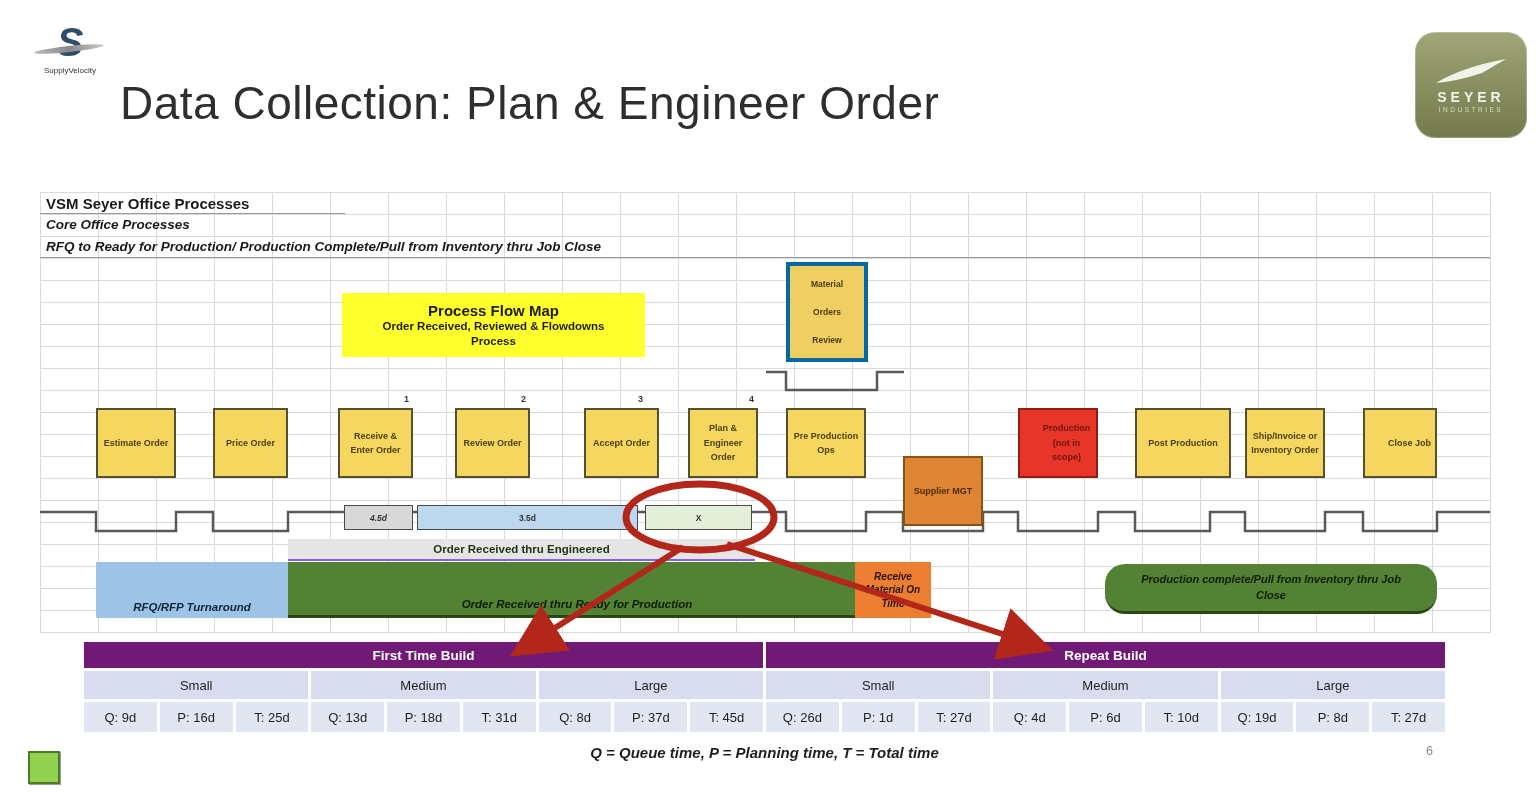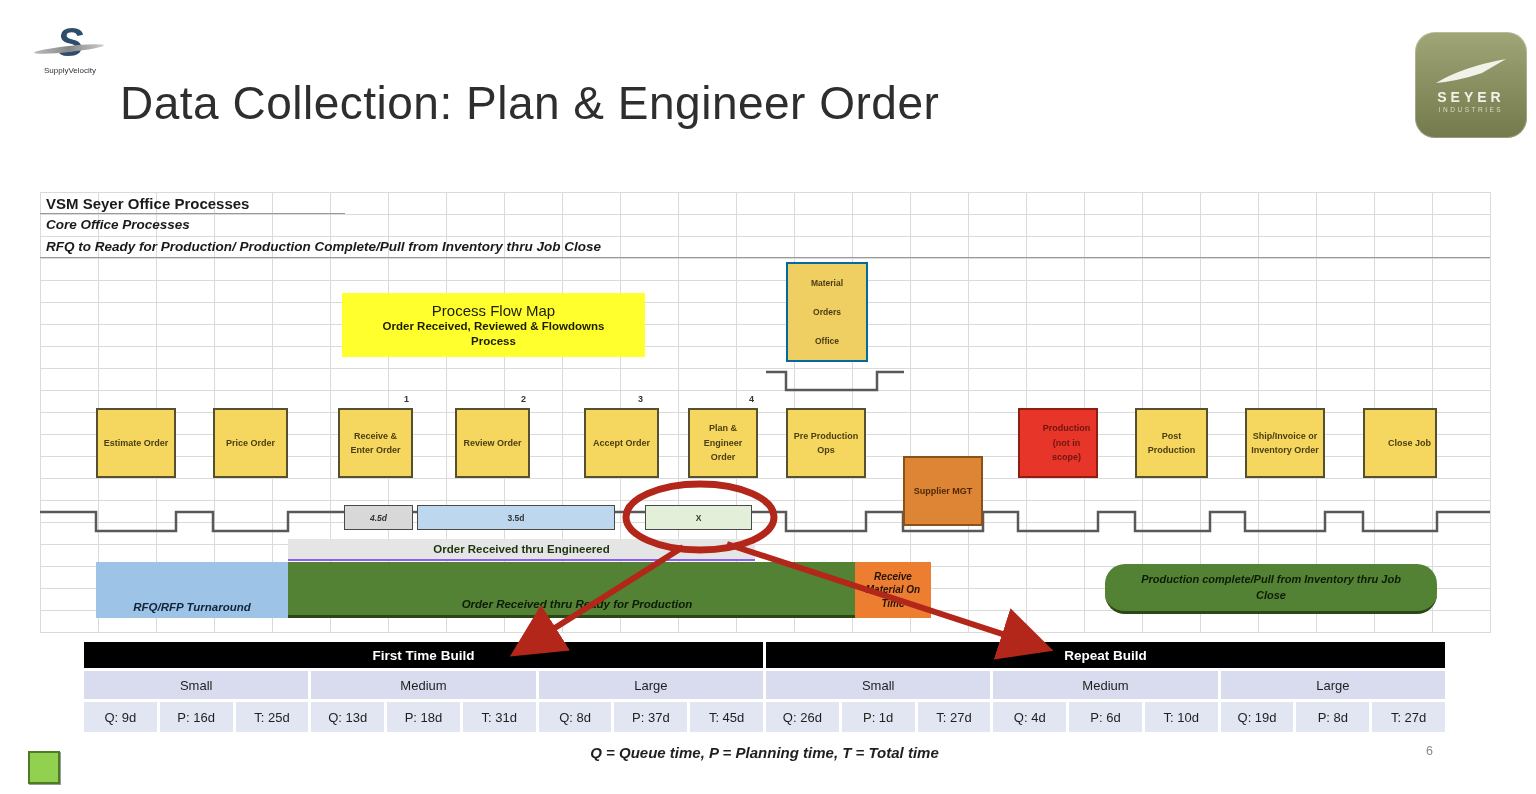--- a/index.html
+++ b/index.html
@@ -38,25 +38,25 @@
   .sheet-h1{position:absolute;left:46px;top:195px;font-size:15px;font-weight:bold;color:#1a1a1a;}
   .sheet-h2{position:absolute;left:46px;top:217px;font-size:13.5px;font-weight:bold;font-style:italic;color:#1a1a1a;}
   .sheet-h3{position:absolute;left:46px;top:239px;font-size:13.5px;font-weight:bold;font-style:italic;color:#1a1a1a;}
   .rule{position:absolute;height:1px;background:#9a9a9a;}
   
   .callout{
     position:absolute;left:342px;top:293px;width:303px;height:64px;background:#ffff2e;
     display:flex;flex-direction:column;align-items:center;justify-content:center;color:#1d1d00;
     text-align:center;
   }
-  .callout .t{font-size:15px;font-weight:normal;}
+  .callout .t{font-size:15px;font-weight:bold;}
   .callout .s{font-size:11.5px;font-weight:bold;line-height:1.3;}
   .material-box{
     position:absolute;left:786px;top:262px;width:82px;height:100px;background:#f0cf62;
-    border:2px solid #0369a1;display:flex;flex-direction:column;justify-content:space-around;
+    border:4px solid #0369a1;display:flex;flex-direction:column;justify-content:space-around;
     align-items:center;font-size:8.5px;font-weight:bold;color:#4a3c10;padding:4px 0;box-sizing:border-box;
   }
   .pbox{
     position:absolute;top:408px;height:70px;background:#f5d75f;border:2px solid #55502f;
     display:flex;align-items:center;justify-content:center;text-align:center;
     font-size:9px;font-weight:bold;color:#4a3e12;line-height:1.6;padding:1px 3px;box-sizing:border-box;
   }
   .pbox.orange{background:#dd8435;border-color:#8a5214;color:#4d2a07;margin-top:48px;}
   .pbox.red{background:#e8352a;border-color:#8e1d12;color:#6e150c;}
   .stepnum{position:absolute;top:394px;font-size:9px;font-weight:bold;color:#333;}
@@ -79,21 +79,21 @@
   .box-orange{left:855px;top:562px;width:76px;height:56px;background:#ed7d31;
     align-items:center;text-align:center;font-size:10px;font-weight:bold;font-style:italic;color:#26130a;line-height:1.35;}
   .bar-dgreen2{left:1105px;top:564px;width:332px;height:50px;background:#548235;border-bottom:3px solid #2c4716;
     align-items:center;text-align:center;font-size:11px;font-weight:bold;font-style:italic;color:#0c1c05;line-height:1.4;padding:0 30px;border-radius:20px;}
   
   .sumtable{
     position:absolute;left:84px;top:642px;width:1361px;
     display:grid;grid-template-columns:repeat(18,1fr);grid-gap:3px;
   }
   .sumtable .bh{
-    grid-column:span 9;background:#000000;color:#fff;font-weight:bold;font-size:13.5px;
+    grid-column:span 9;background:#701a75;color:#fff;font-weight:bold;font-size:13.5px;
     height:26px;display:flex;align-items:center;justify-content:center;
   }
   .sumtable .sh{
     grid-column:span 3;background:#d8dcee;color:#1f1f1f;font-size:13px;height:28px;
     display:flex;align-items:center;justify-content:center;
   }
   .sumtable .mc{
     background:#e2e5f2;color:#1f1f1f;font-size:13px;height:30px;
     display:flex;align-items:center;justify-content:center;white-space:nowrap;
   }
@@ -145,43 +145,43 @@
 
   <div class="callout">
     <div class="t">Process Flow Map</div>
     <div class="s">Order Received, Reviewed &amp; Flowdowns</div>
     <div class="s">Process</div>
   </div>
 
   <div class="material-box">
     <span>Material</span>
     <span>Orders</span>
-    <span>Office</span>
+    <span>Review</span>
   </div>
 
   <div class="stepnum" style="left:404px;">1</div>
   <div class="stepnum" style="left:521px;">2</div>
   <div class="stepnum" style="left:638px;">3</div>
   <div class="stepnum" style="left:749px;">4</div>
 
   <div class="pbox" style="left:96px;width:80px;">Estimate Order</div>
   <div class="pbox" style="left:213px;width:75px;">Price Order</div>
   <div class="pbox" style="left:338px;width:75px;">Receive &amp; Enter Order</div>
   <div class="pbox" style="left:455px;width:75px;">Review Order</div>
   <div class="pbox" style="left:584px;width:75px;">Accept Order</div>
   <div class="pbox" style="left:688px;width:70px;">Plan &amp; Engineer Order</div>
   <div class="pbox" style="left:786px;width:80px;">Pre Production Ops</div>
   <div class="pbox orange" style="left:903px;width:80px;">Supplier MGT</div>
   <div class="pbox red" style="left:1018px;width:80px;padding-left:20px;">Production (not in scope)</div>
-  <div class="pbox" style="left:1135px;width:73px;">Post Production</div>
+  <div class="pbox" style="left:1135px;width:96px;">Post Production</div>
   <div class="pbox" style="left:1245px;width:80px;">Ship/Invoice or Inventory Order</div>
   <div class="pbox" style="left:1363px;width:74px;padding-left:22px;">Close Job</div>
 
   <div class="tval gray" style="left:344px;width:69px;">4.5d</div>
-  <div class="tval blue" style="left:417px;width:198px;">3.5d</div>
+  <div class="tval blue" style="left:417px;width:221px;">3.5d</div>
   <div class="tval green" style="left:645px;width:107px;">X</div>
 
   <div class="bar bar-lgreen">Order Received thru Engineered</div>
   <div class="bar bar-blue">RFQ/RFP Turnaround</div>
   <div class="bar bar-dgreen1">Order Received thru Ready for Production</div>
   <div class="bar box-orange">Receive Material On Time</div>
   <div class="bar bar-dgreen2">Production complete/Pull from Inventory thru Job Close</div>
 
   <div class="sumtable">
     <div class="bh">First Time Build</div>

